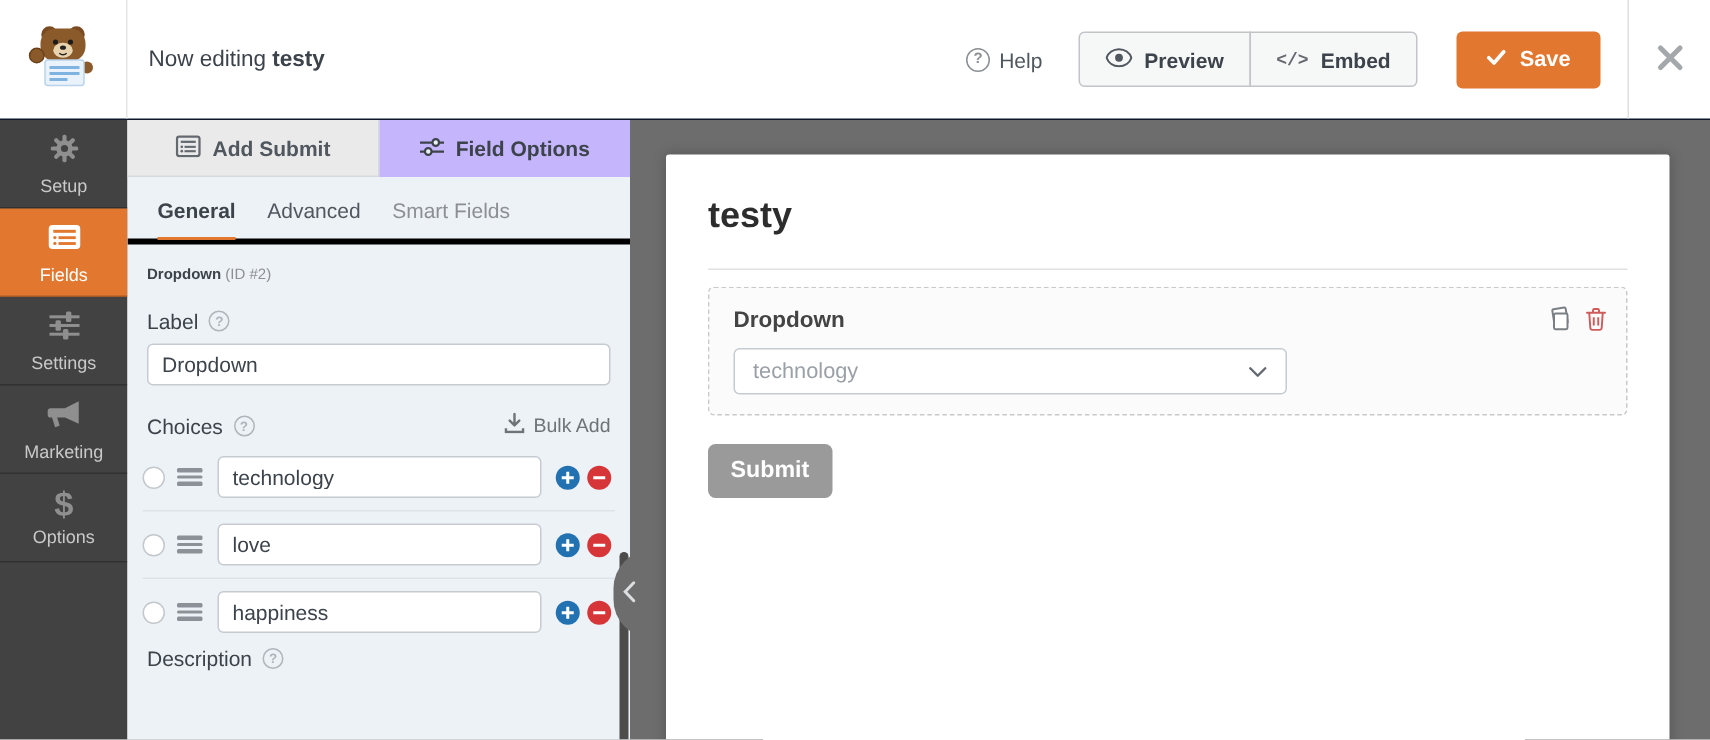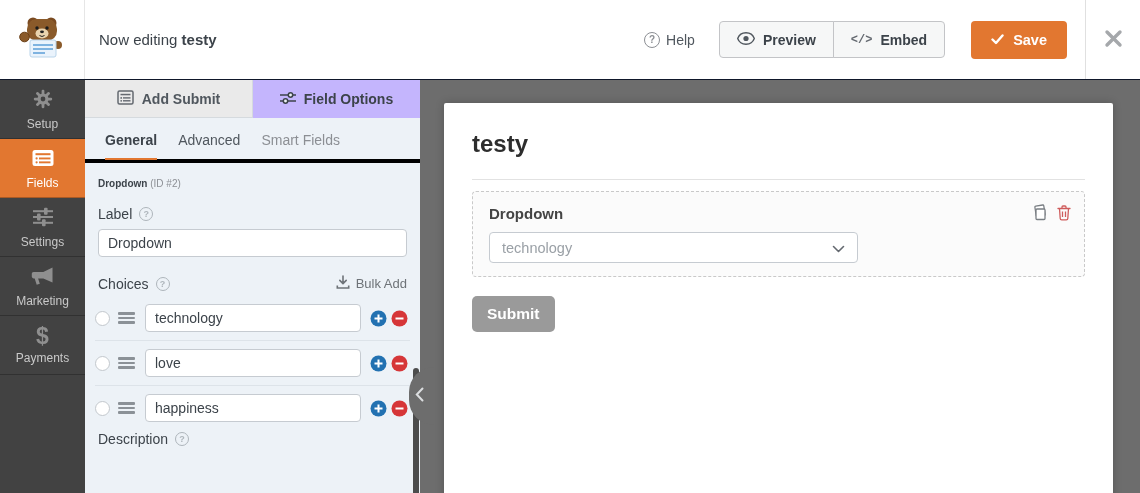--- a/index.html
+++ b/index.html
@@ -194,21 +194,21 @@
       <div class="nav-item">
         <span>
           <svg width="24" height="22" viewBox="0 0 24 22">
             <path fill="#8f8f8f" d="M21.5 2.5v15l-9.2-4.1H7.1l1.7 5.4-3.1 1-2-6.4h-.9C1.6 13.4.8 12.6.8 11.6V8.9c0-1 .8-1.8 1.8-1.8h9.7z"></path>
           </svg>
         </span>
         <span>Marketing</span>
       </div>
       <div class="nav-item">
         <span class="pay-glyph">$</span>
-        <span>Payments</span>
+        <span>Options</span>
       </div>
     </div>
 
     <div class="panel">
       <div class="panel-tabs">
         <div class="ptab inactive">
           <span>
             <svg width="17" height="15" viewBox="0 0 17 15">
               <rect x="1" y="1" width="15" height="13" rx="1.5" fill="none" stroke="#646970" stroke-width="1.5"></rect>
               <rect x="3.5" y="3.8" width="10" height="1.5" fill="#646970"></rect>

